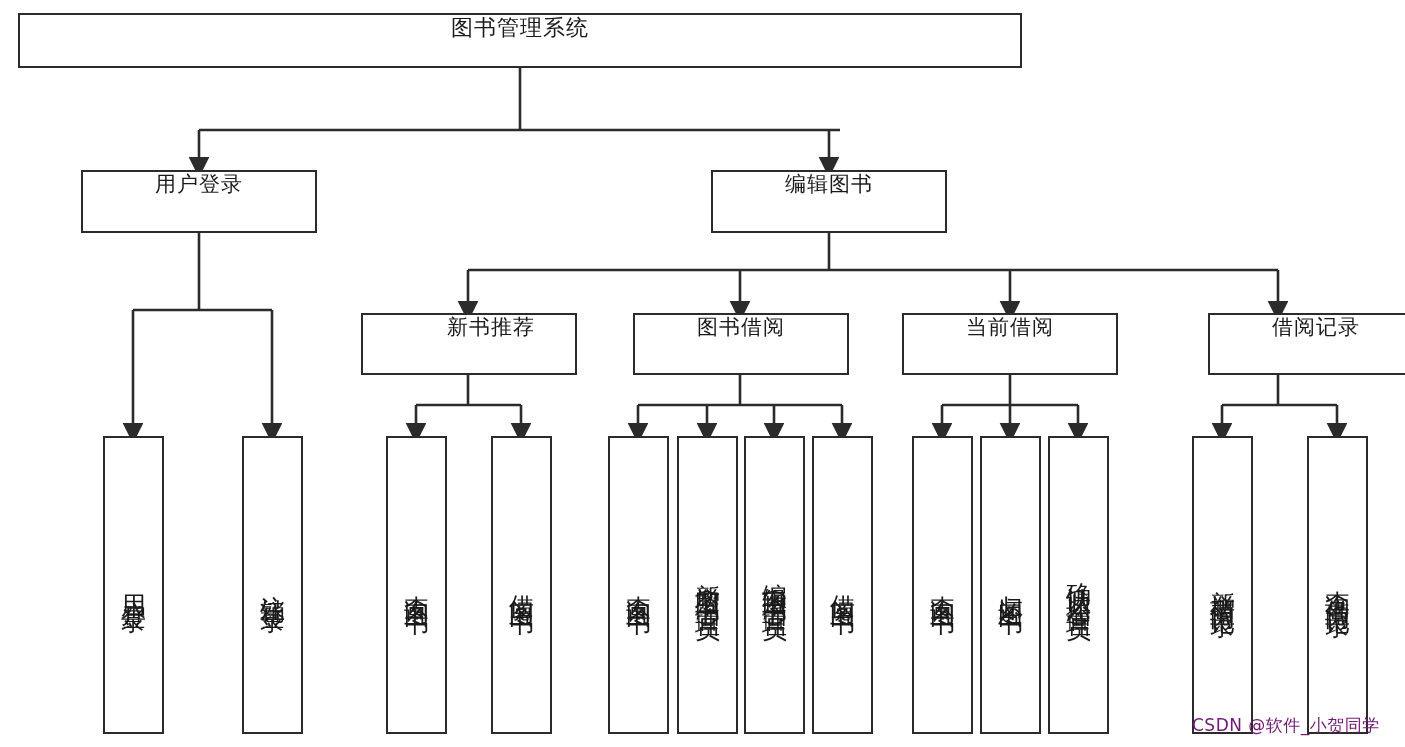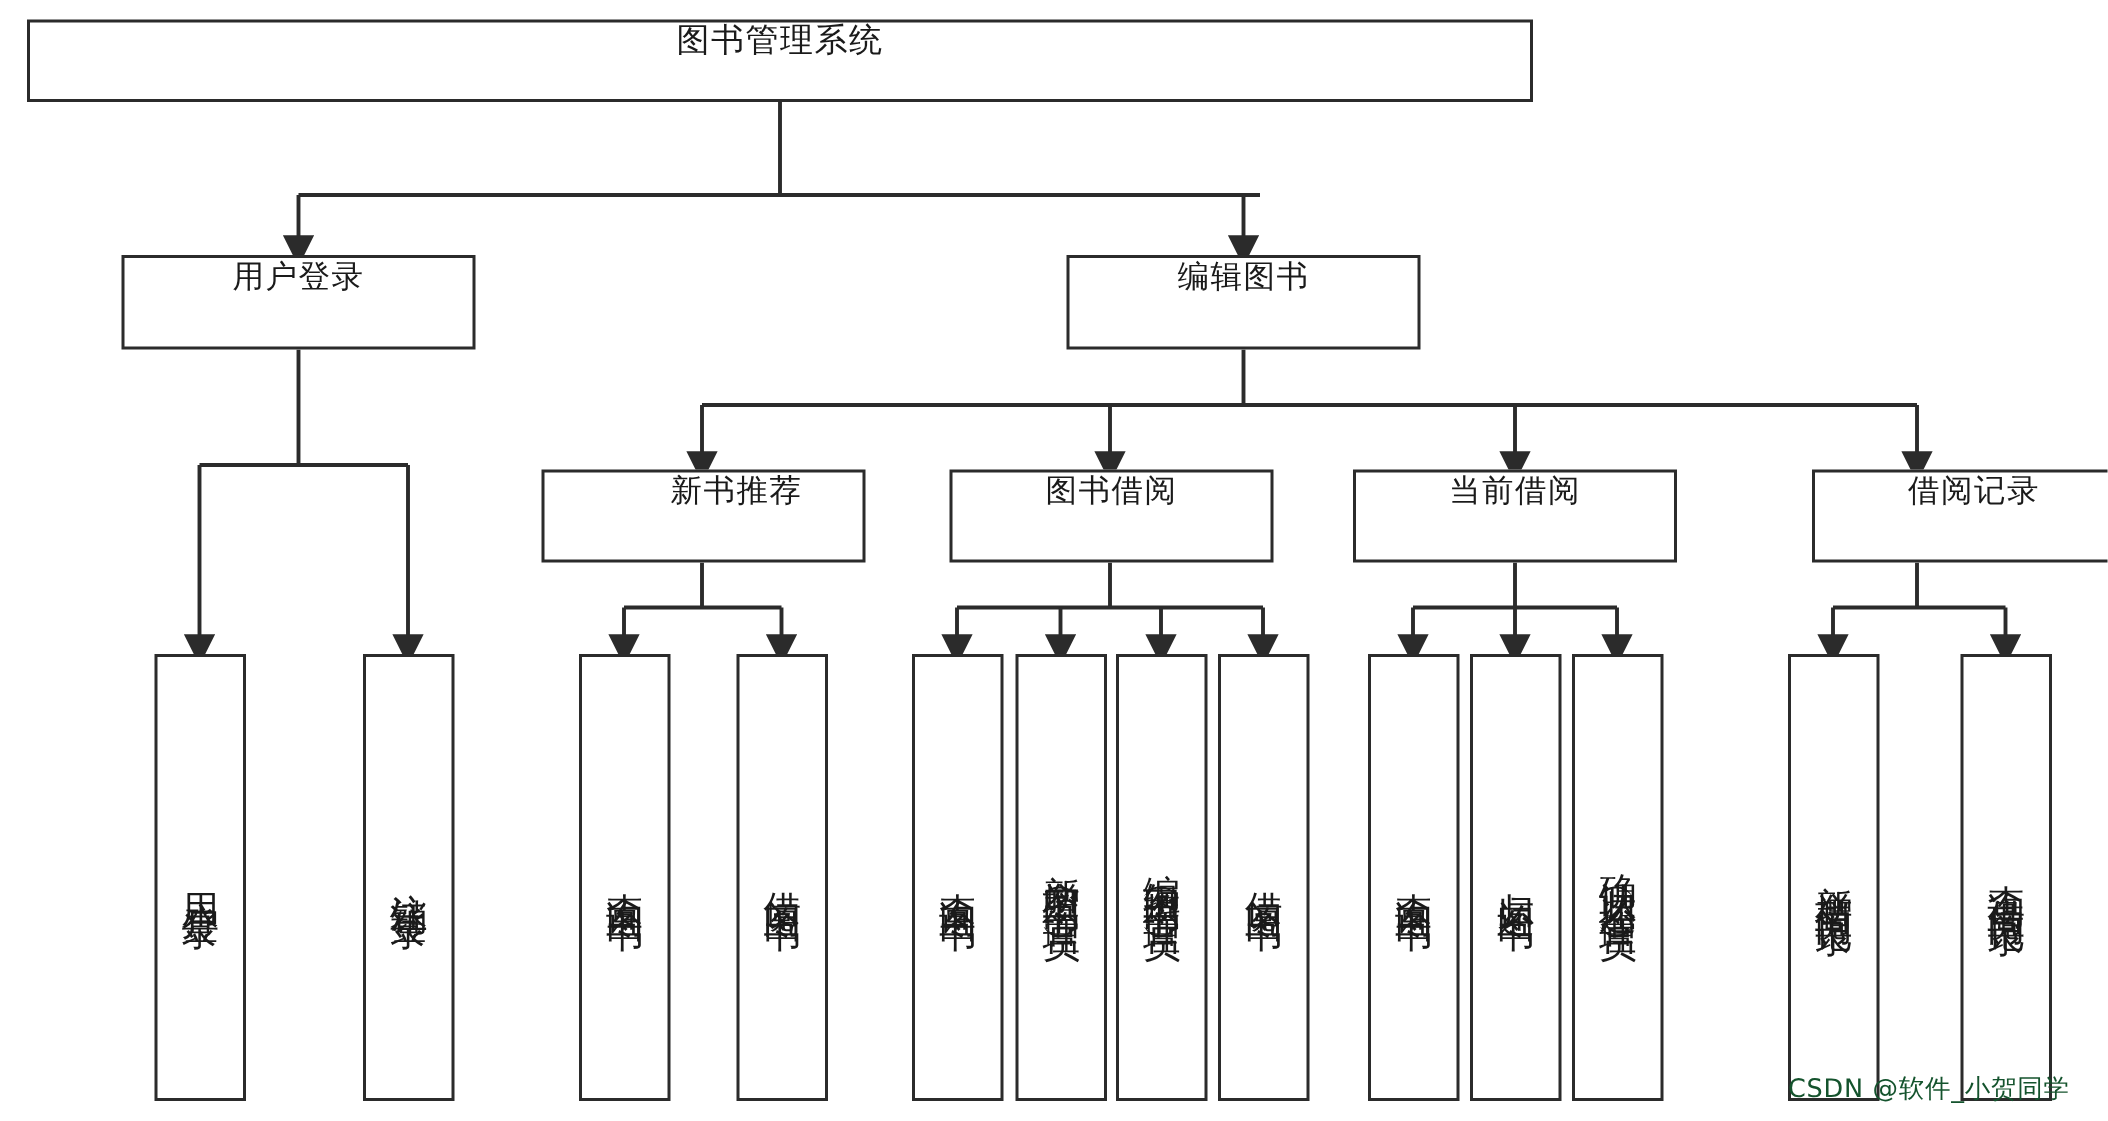--- a/index.html
+++ b/index.html
@@ -57,21 +57,21 @@
     line-height:1.0;
     letter-spacing:5px;
     max-height:100%;
     text-align:center;
   }
   #watermark{
     position:absolute;
     left:1192px;
     top:714px;
     font-size:17px;
-    color:#14532d;
+    color:#701a75;
     white-space:nowrap;
     font-family:"DejaVu Sans","Liberation Sans",sans-serif;
     letter-spacing:0.5px;
   }
 </style>
 </head>
 <body>
 
 <div id="diagram-root">
 

